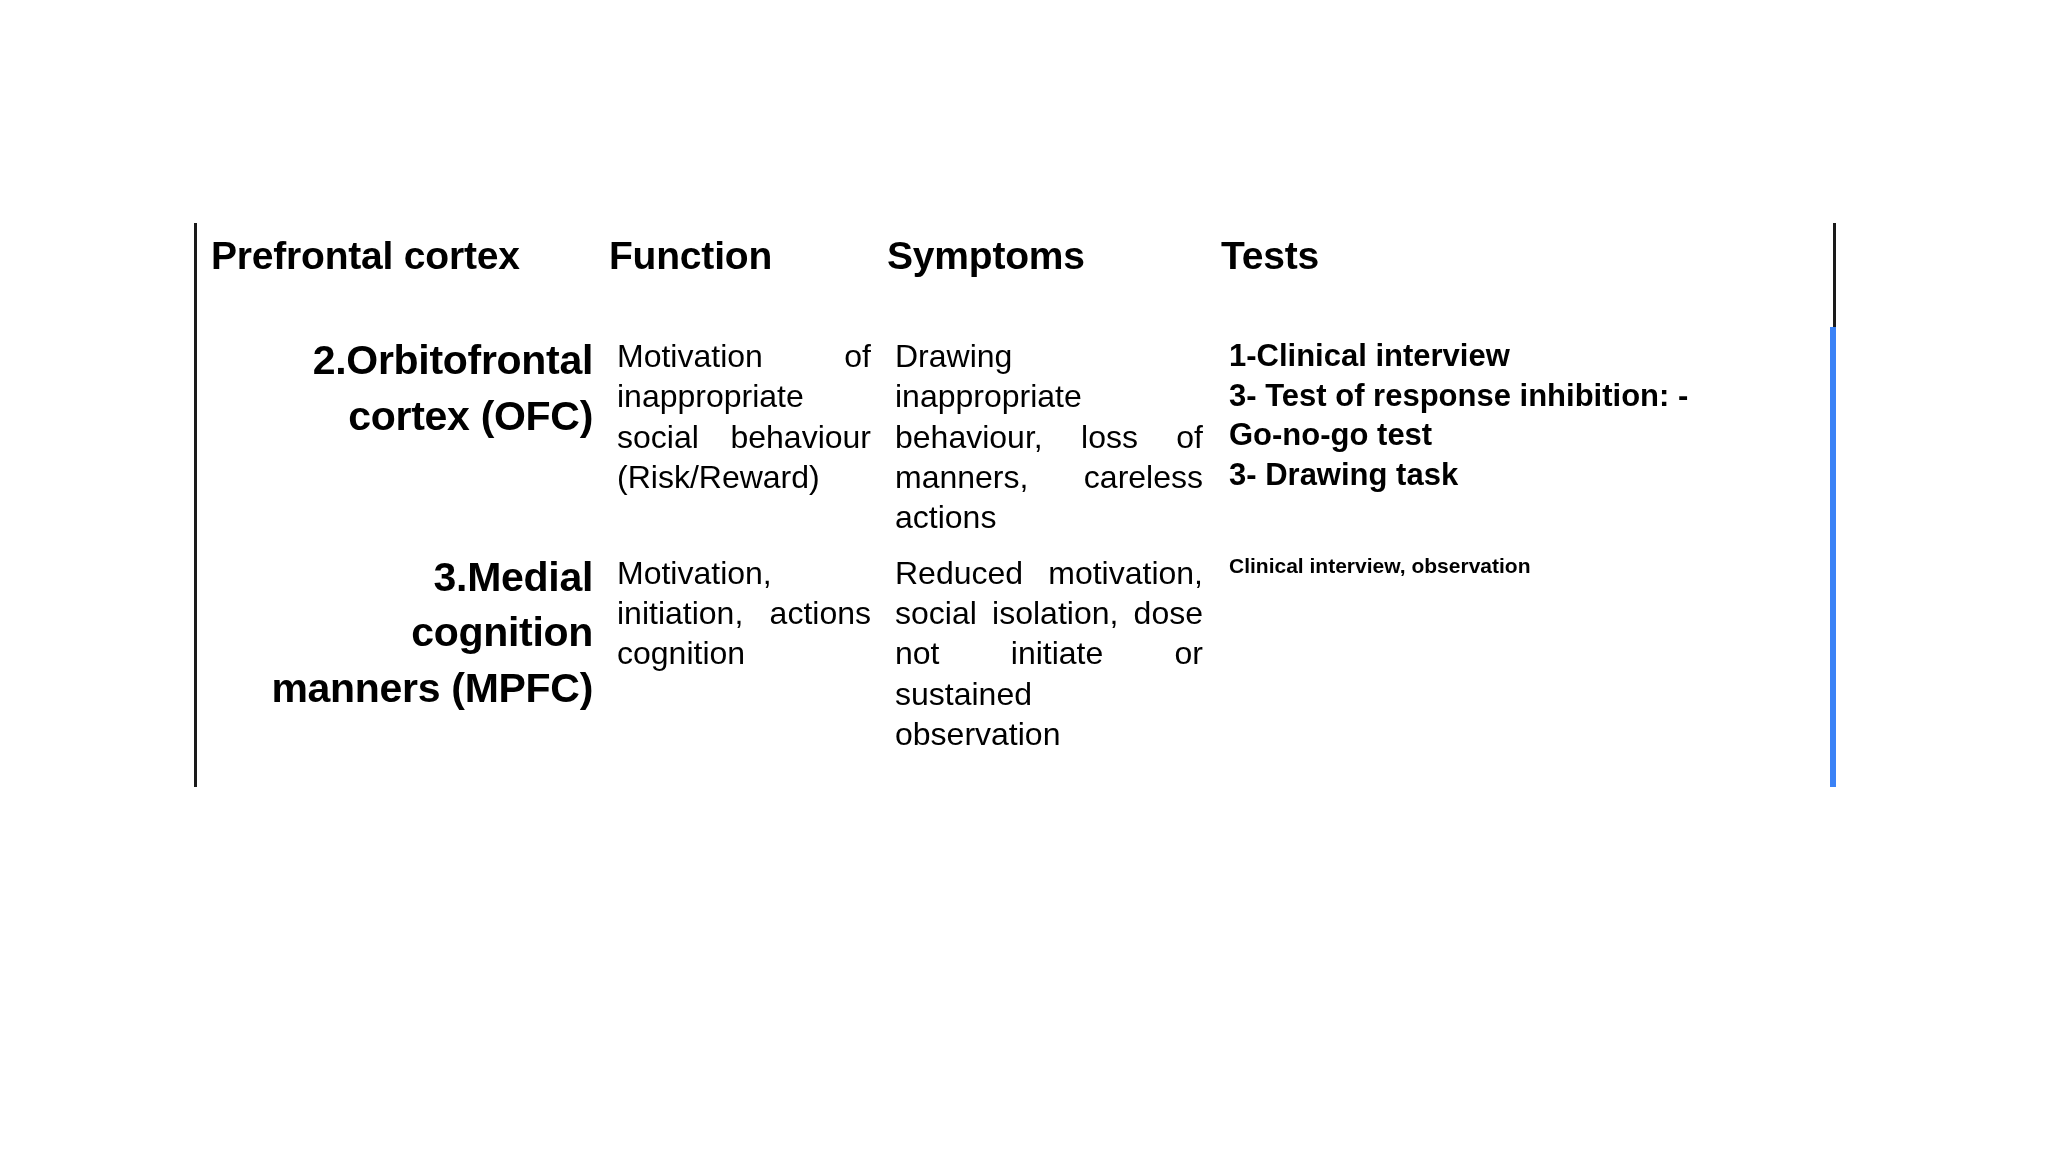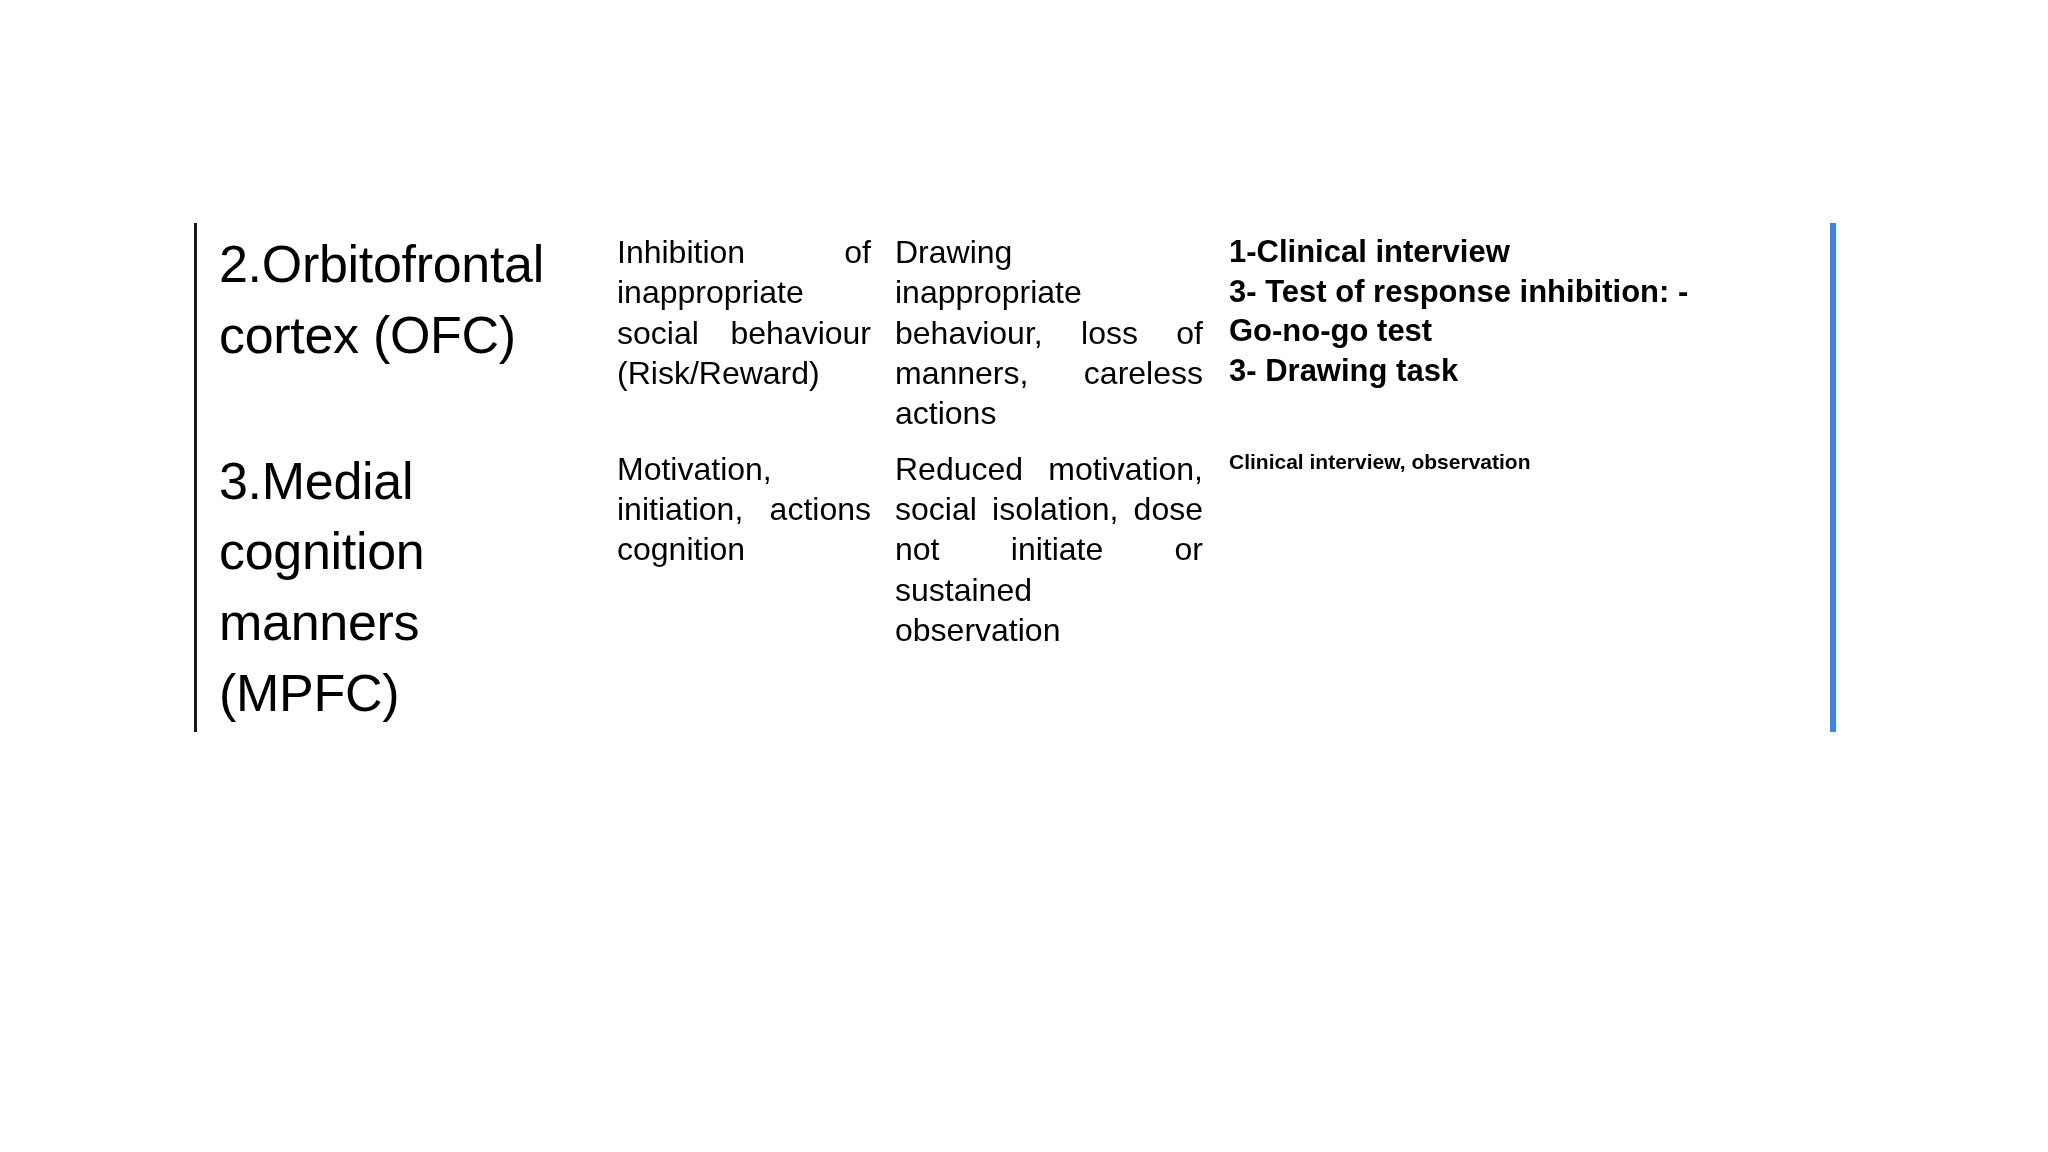--- a/index.html
+++ b/index.html
@@ -84,26 +84,27 @@
     border-left: 3px solid #1a1a1a;
   }
   .body-row td.last {
     border-right: 6px solid #3b82f6;
   }
   .row-r2 td { height: 214px; }
   .row-r3 td { height: 243px; }
 
   
   .cell-strong {
-    font-weight: normal;
-    font-size: 52px;
+    font-weight: bold;
+    font-size: 41px;
     line-height: 1.36;
     letter-spacing: -0.3px;
     padding: 6px 10px 4px 14px;
     color: #000000;
+    text-align: right;
   }
   .cell-plain {
     font-weight: normal;
     font-size: 32px;
     line-height: 1.26;
     text-align: justify;
     text-align-last: left;
     padding: 9px 12px 6px 14px;
     color: #000000;
     hyphens: none;
@@ -143,30 +144,44 @@
   <div class="tbl-wrap">
     <table class="pfc-table">
       <colgroup>
         <col class="c1">
           <col class="c2">
           <col class="c3">
           <col class="c4">
       </colgroup>
       <tbody>
 
+        <tr class="hdr-row">
+          <td class="first">
+            <div class="hdr-cell">Prefrontal cortex</div>
+          </td>
+          <td>
+            <div class="hdr-cell">Function</div>
+          </td>
+          <td>
+            <div class="hdr-cell">Symptoms</div>
+          </td>
+          <td class="last">
+            <div class="hdr-cell">Tests</div>
+          </td>
+        </tr>
 
         <tr class="body-row row-r2">
           <td class="first">
             <div class="cell-strong body-shift">
               <span>2.Orbitofrontal</span><br>
               <span>cortex (OFC)</span>
             </div>
           </td>
           <td>
-            <div class="cell-plain narrow body-shift">Inhibition of inappropriate social behaviour (Risk/Reward)</div>
+            <div class="cell-plain narrow body-shift">Motivation of inappropriate social behaviour (Risk/Reward)</div>
           </td>
           <td>
             <div class="cell-plain body-shift">Drawing inappropriate behaviour, loss of manners, careless actions</div>
           </td>
           <td class="last">
             <div class="cell-list body-shift">
               <div class="li">1-Clinical interview</div>
               <div class="li">3- Test of response inhibition: -</div>
               <div class="li">Go-no-go test</div>
               <div class="li">3- Drawing task</div>

